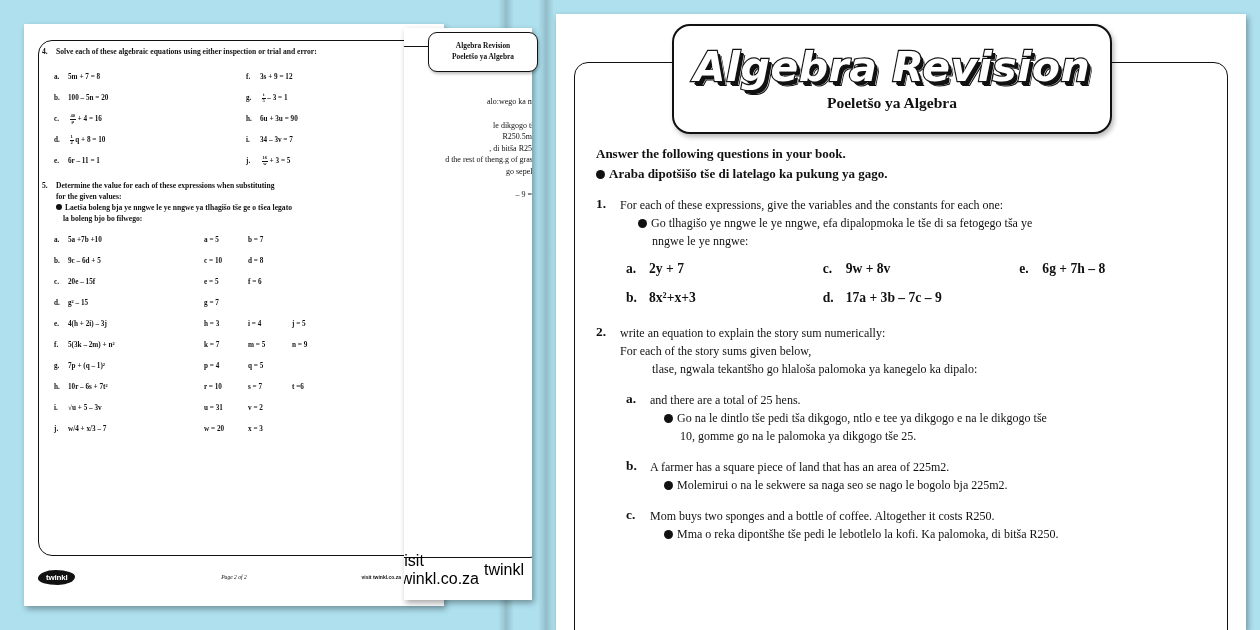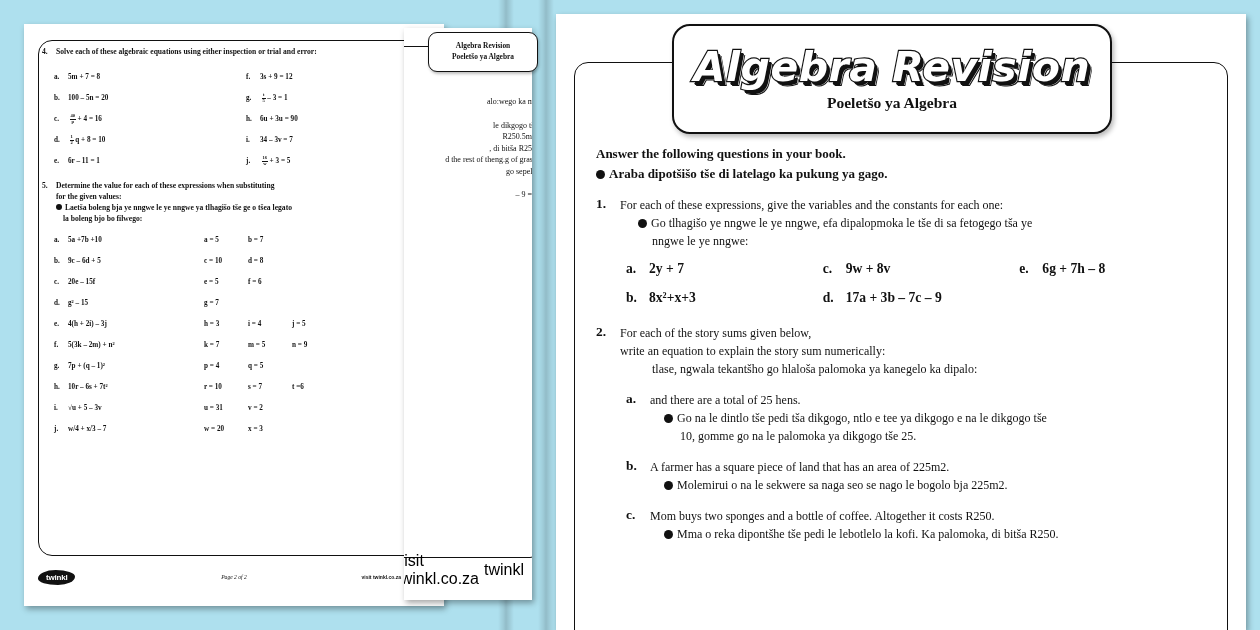--- a/index.html
+++ b/index.html
@@ -663,22 +663,22 @@
               <span class="lbl"></span>
               <span></span>
             </div>
           </div>
       </div>
     </div>
 
     <div class="rp-q" style="margin-top:18px;">
       <span class="num">2.</span>
       <div class="bodycol">
+        <div class="rp-line">write an equation to explain the story sum numerically:</div>
         <div class="rp-line">For each of the story sums given below,</div>
-        <div class="rp-line">write an equation to explain the story sum numerically:</div>
         <div class="rp-line" style="padding-left:32px">tlase, ngwala tekantšho go hlaloša palomoka ya kanegelo ka dipalo:</div>
 
         <div id="stories">
             <div class="story">
               <span class="slbl">a.</span>
               <div class="scol">
                 <div class="rp-line">and there are a total of 25 hens.</div>
                 <div class="rp-line sot-line"><span class="sot"></span>Go na le dintlo tše pedi tša dikgogo, ntlo e tee ya dikgogo e na le dikgogo tše</div>
                 <div class="rp-line sot-line2">10, gomme go na le palomoka ya dikgogo tše 25.</div>
               </div>

